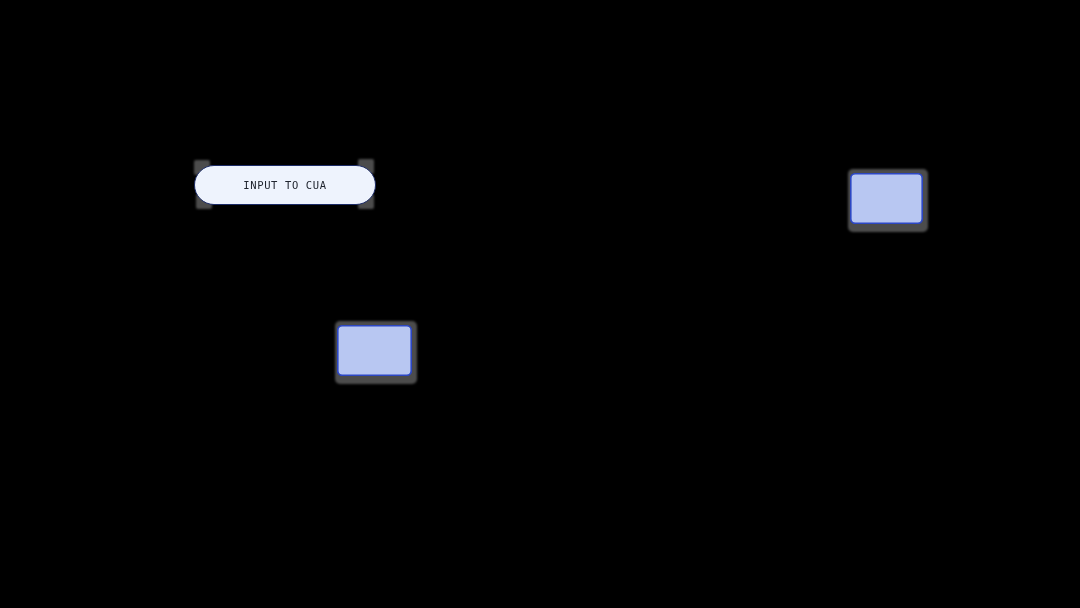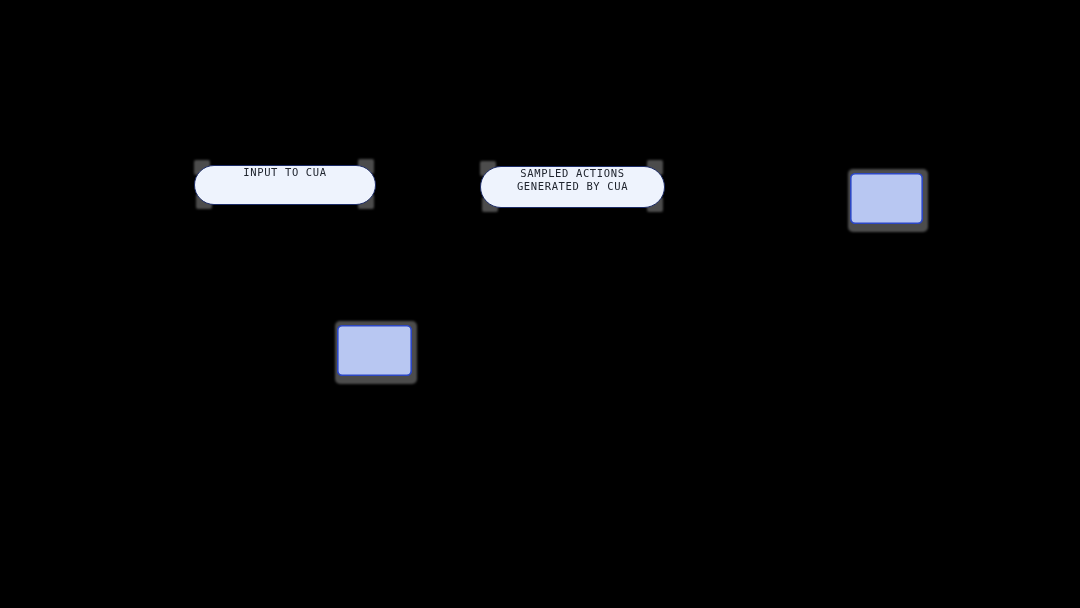--- a/index.html
+++ b/index.html
@@ -25,21 +25,21 @@
     z-index: 2;
     width: 100%;
     height: 100%;
     box-sizing: border-box;
     background: var(--pill-fill, #eef3fd);
     border: 1.5px solid var(--pill-border, #1c2b66);
     border-radius: 999px;
     display: flex;
     flex-direction: column;
     align-items: center;
-    justify-content: flex-start;
+    justify-content: center;
     text-align: center;
   }
   .pill-label {
     color: var(--pill-text, #20252f);
     font-size: 10.5px;
     line-height: 13px;
     letter-spacing: 0.06em;
     font-weight: 500;
     white-space: nowrap;
   }
@@ -112,30 +112,20 @@
   <div class="pill-wrap" id="pill-input">
     <div class="corner-patch tl"></div>
     <div class="corner-patch tr"></div>
     <div class="corner-patch bl"></div>
     <div class="corner-patch br"></div>
     <div class="pill">
       <span class="pill-label">INPUT TO CUA</span>
     </div>
   </div>
 
-  <div class="pill-wrap" id="pill-sampled">
-    <div class="corner-patch tl"></div>
-    <div class="corner-patch tr"></div>
-    <div class="corner-patch bl"></div>
-    <div class="corner-patch br"></div>
-    <div class="pill">
-      <span class="pill-label">SAMPLED ACTIONS</span>
-      <span class="pill-label">GENERATED BY CUA</span>
-    </div>
-  </div>
 
   <div class="thumb-wrap" id="thumb-screenshot">
     <div class="thumb-shadow"></div>
     <svg class="thumb-svg" width="75" height="51" viewBox="0 0 75 51">
       <defs>
         <pattern id="dots1" width="3.4" height="3.4" patternUnits="userSpaceOnUse">
           <circle class="thumb-dots" cx="0.9" cy="0.9" r="0.55"></circle>
         </pattern>
         <clipPath id="clip1">
           <rect x="0.8" y="0.8" width="73.4" height="49.4" rx="4.5"></rect>

